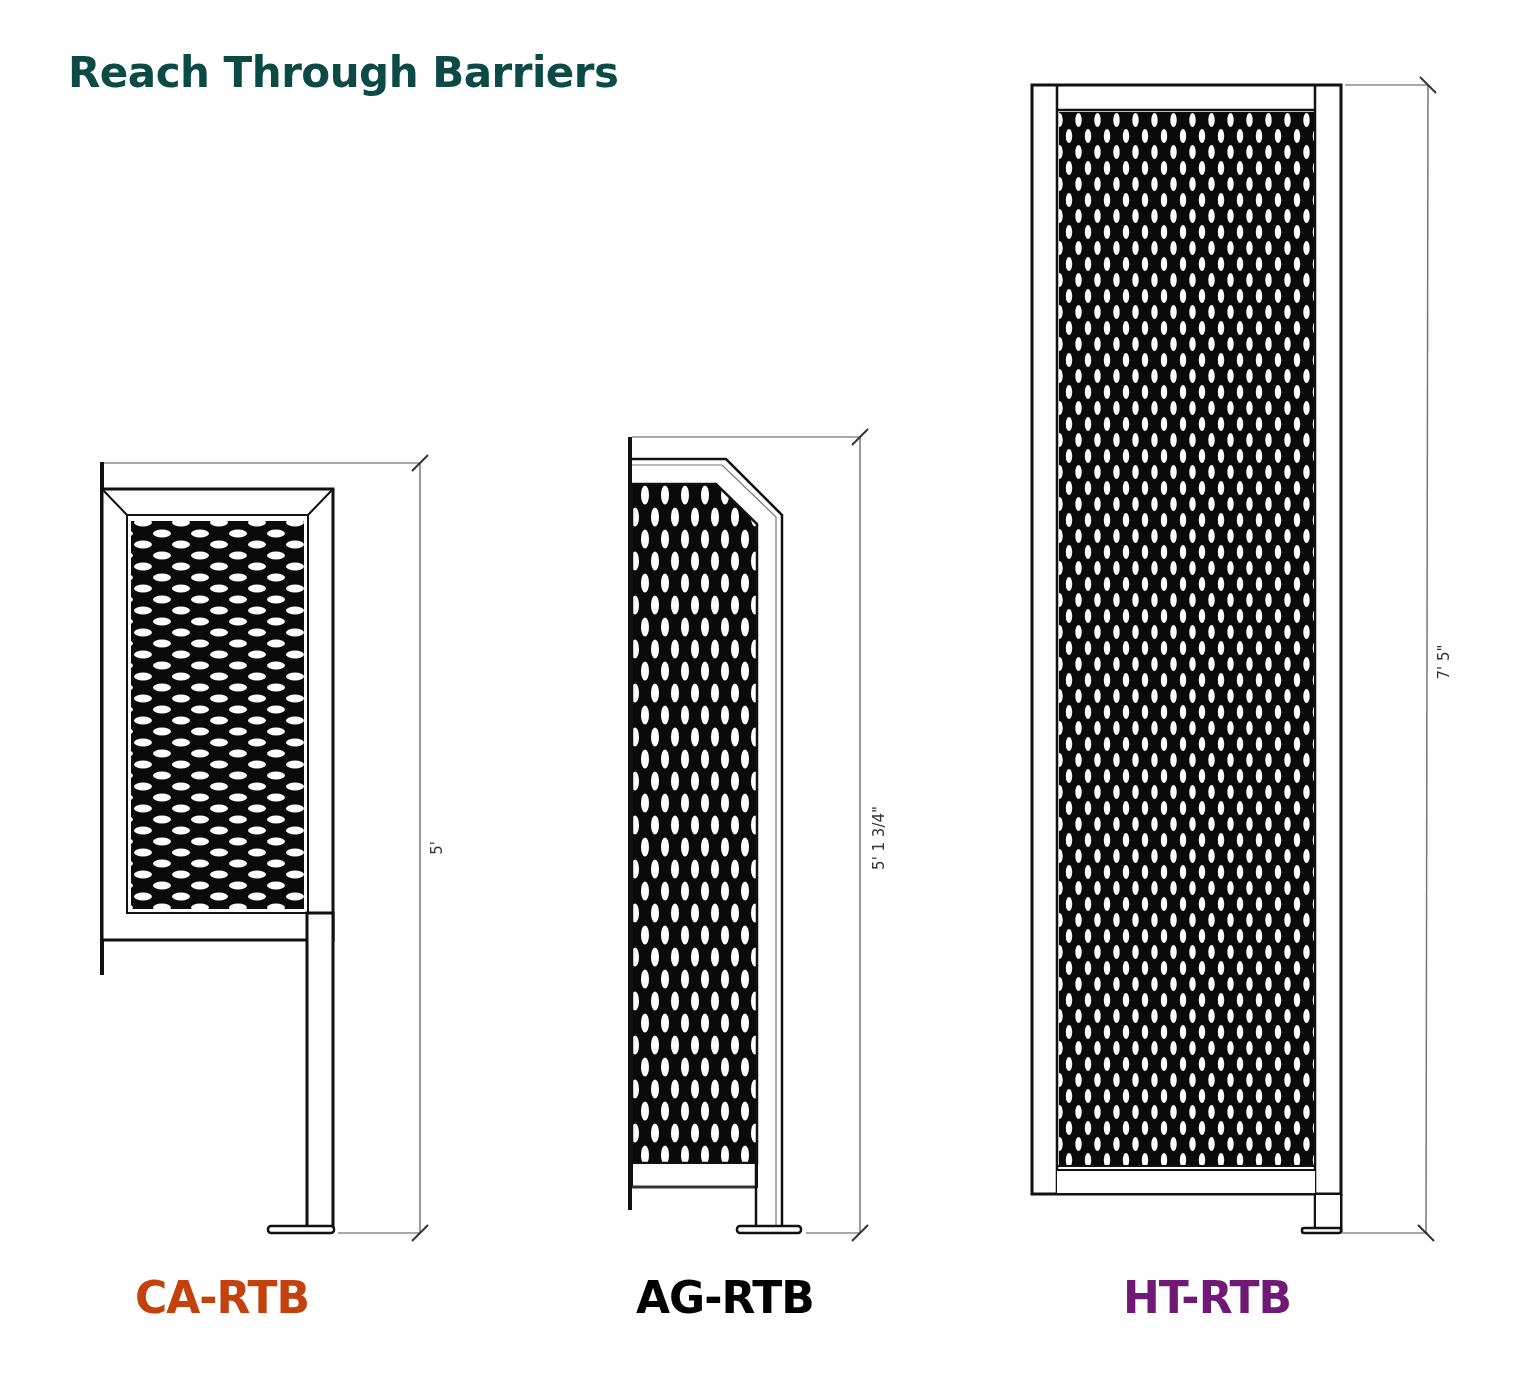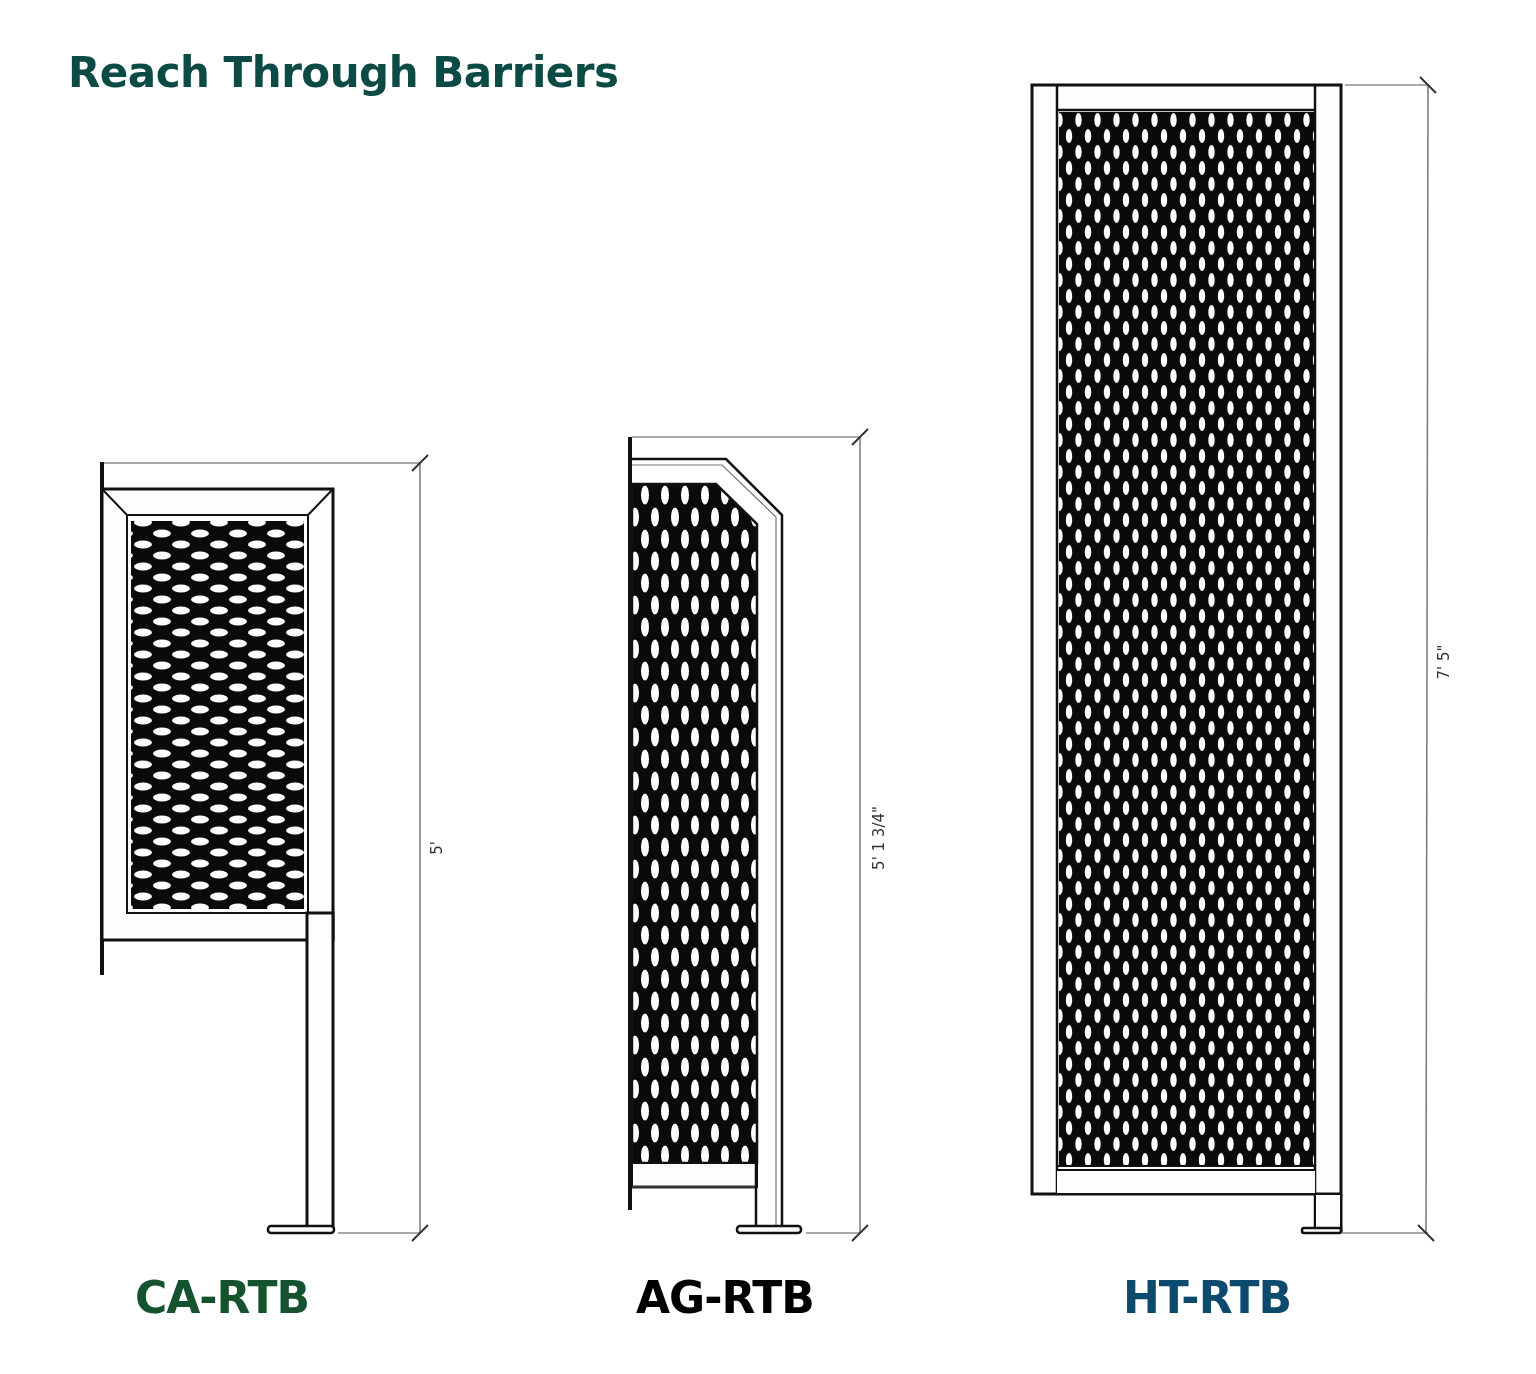--- a/index.html
+++ b/index.html
@@ -115,15 +115,15 @@
       <line x1="1345" y1="85" x2="1428" y2="85" stroke="#555" stroke-width="1.2"></line>
       <line x1="1342" y1="1233" x2="1428" y2="1233" stroke="#555" stroke-width="1.2"></line>
       <line x1="1428" y1="85" x2="1426" y2="1233" stroke="#777" stroke-width="1.5"></line>
       <line x1="1420" y1="77" x2="1436" y2="93" stroke="#333" stroke-width="2"></line>
       <line x1="1418" y1="1225" x2="1434" y2="1241" stroke="#333" stroke-width="2"></line>
     </g>
     <text class="dim-text" transform="translate(1449,662) rotate(-90)" text-anchor="middle">7' 5"</text>
   </g>
 </svg>
 
-<div class="label" style="left: 135px; color: #14532d;">CA-RTB</div>
+<div class="label" style="left: 135px; color: #c2410c;">CA-RTB</div>
 <div class="label" style="left: 636px; color: #000000;">AG-RTB</div>
-<div class="label" style="left: 1123px; color: #0c4a6e;">HT-RTB</div>
+<div class="label" style="left: 1123px; color: #701a75;">HT-RTB</div>
 
 </body></html>

